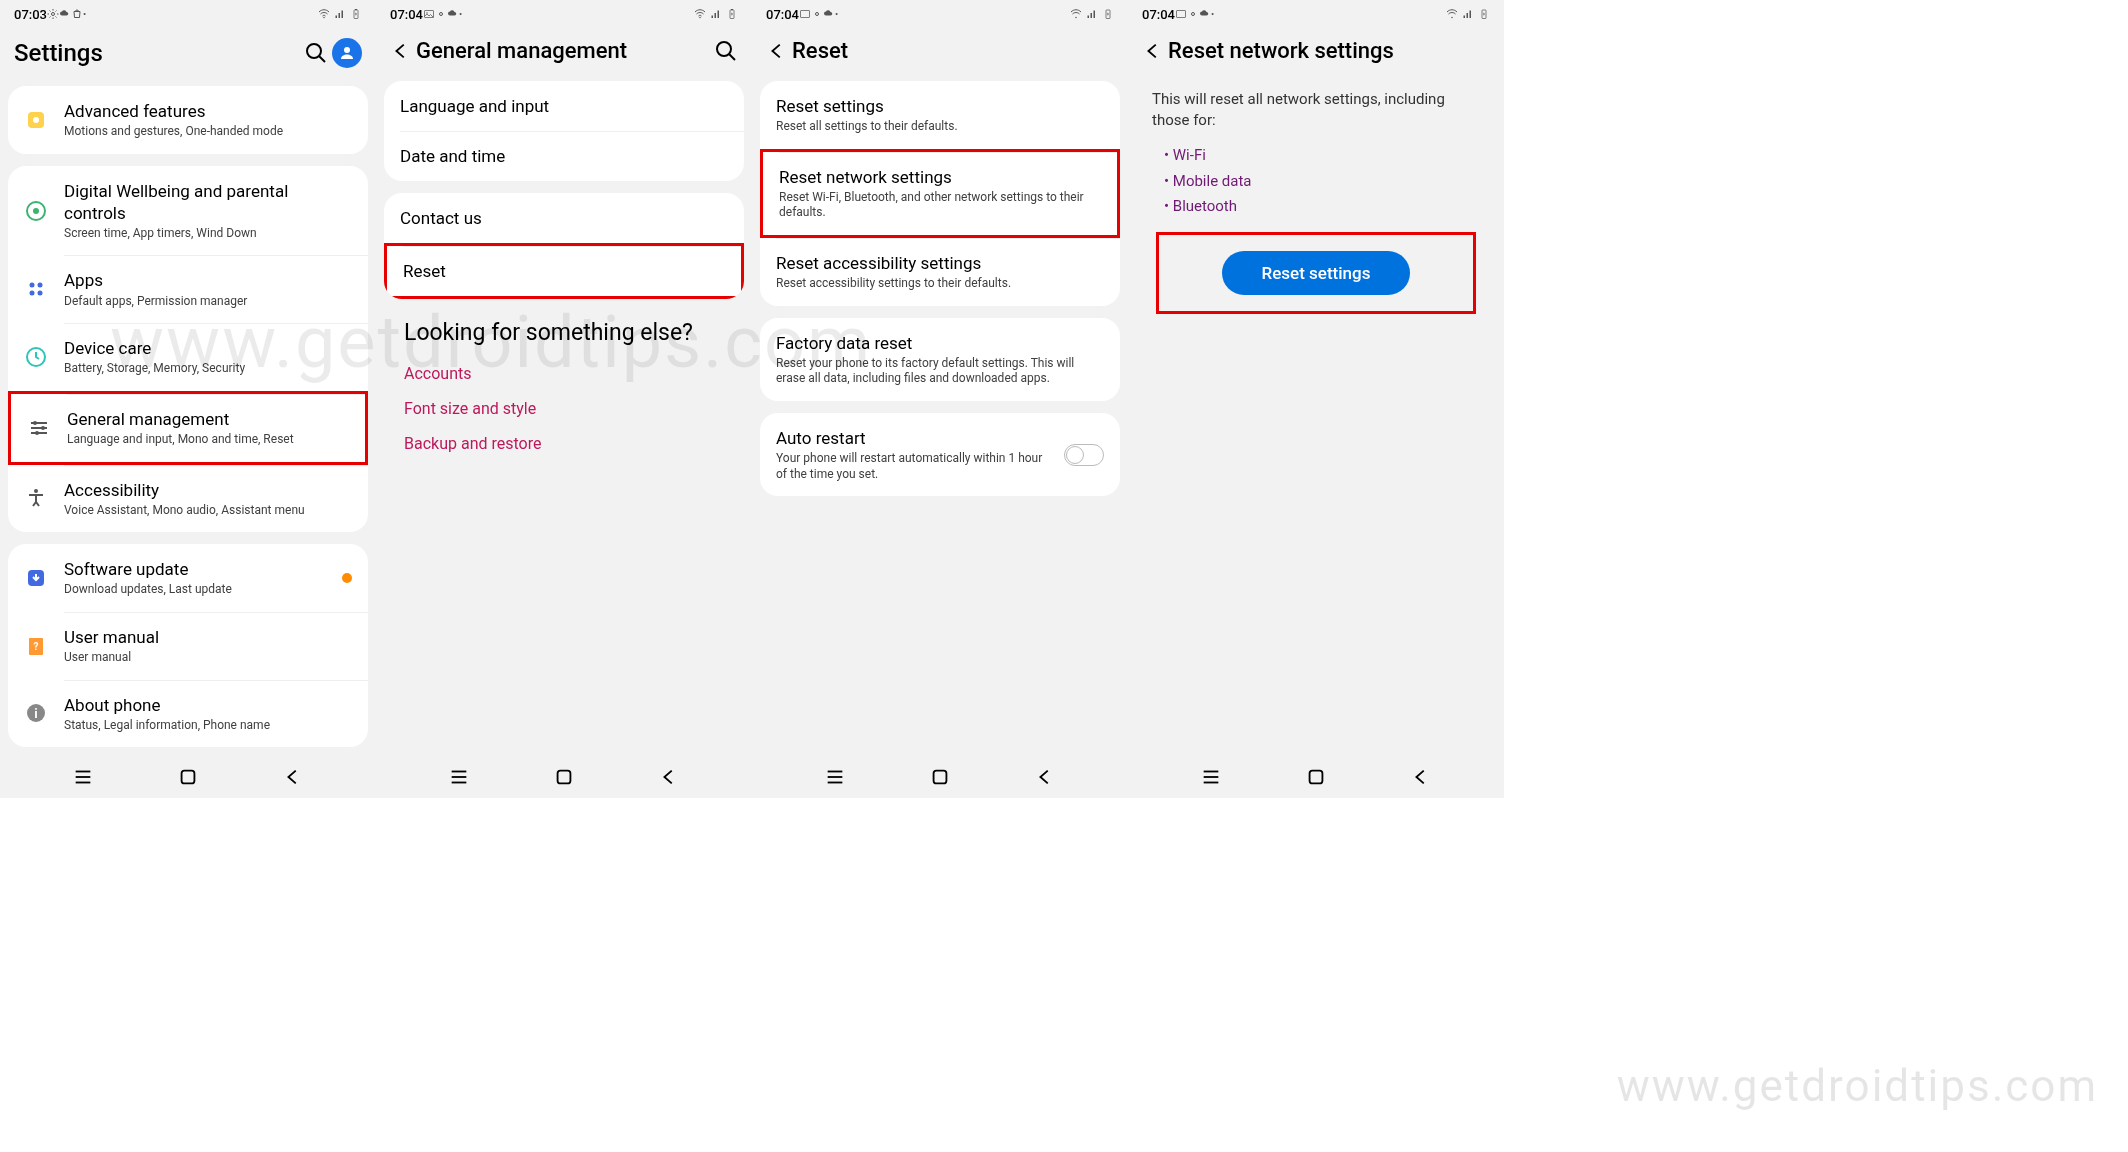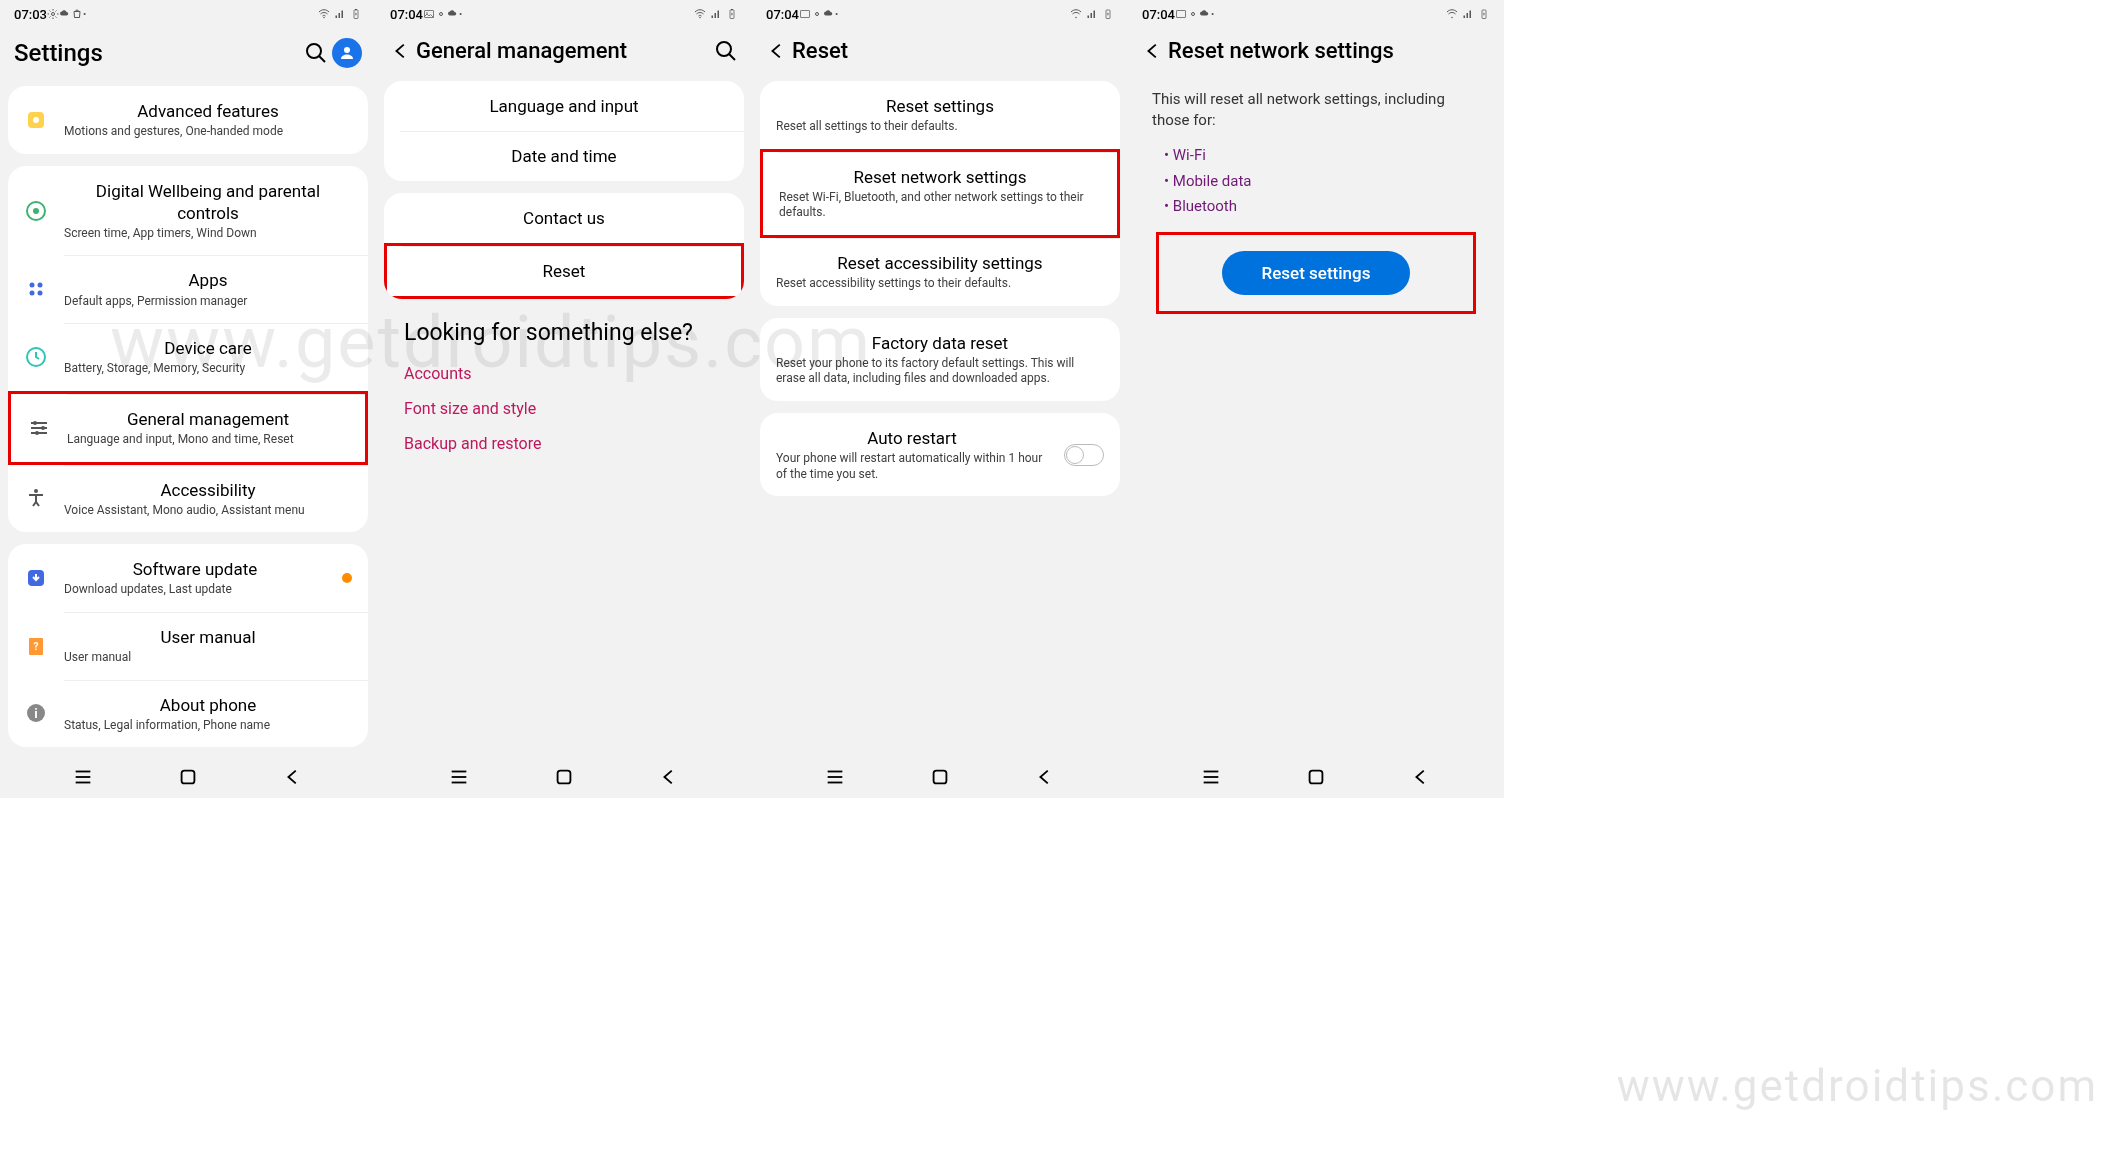--- a/index.html
+++ b/index.html
@@ -17,21 +17,21 @@
   .search-btn { width: 24px; height: 24px; }
   .avatar { width: 30px; height: 30px; border-radius: 50%; background: #1a73e8; display: flex; align-items: center; justify-content: center; }
   .avatar svg { width: 18px; height: 18px; fill: #fff; }
   .content { flex: 1; padding: 0 8px; overflow: hidden; }
   .card { background: #fff; border-radius: 18px; margin-bottom: 12px; overflow: hidden; }
   .row { padding: 14px 16px; display: flex; align-items: center; gap: 16px; position: relative; }
   .row + .row::before { content:""; position:absolute; top:0; left:56px; right:0; height:1px; background:#eee; }
   .row.noicon + .row.noicon::before { left: 16px; }
   .row-icon { width: 24px; height: 24px; flex-shrink: 0; display:flex; align-items:center; justify-content:center; }
   .row-text { flex: 1; min-width: 0; }
-  .row-title { font-size: 17px; color: #000; line-height: 1.3; text-align: center; }
+  .row-title { font-size: 17px; color: #000; line-height: 1.3; }
   .row-sub { font-size: 12px; color: #404040; line-height: 1.3; margin-top: 2px; }
   .badge { width: 10px; height: 10px; border-radius: 50%; background: #ff8c00; }
   .section-label { font-size: 23px; color: #000; padding: 8px 20px 10px; }
   .link-list { padding: 0 20px 10px; }
   .link { font-size: 16px; color: #be185d; padding: 8px 0; }
   .toggle { width: 40px; height: 22px; border-radius: 11px; border: 1.5px solid #bbb; position: relative; flex-shrink:0; }
   .toggle::after { content:""; position:absolute; width:16px; height:16px; border:1.5px solid #bbb; border-radius:50%; top:1px; left:1px; background:#fff; }
   .redbox { border: 3px solid #e60000; }
   .desc { font-size: 15px; color: #333; padding: 8px 16px; line-height: 1.4; }
   .bullet-list { padding: 4px 28px; font-size: 15px; color: #701a75; line-height: 1.7; }

